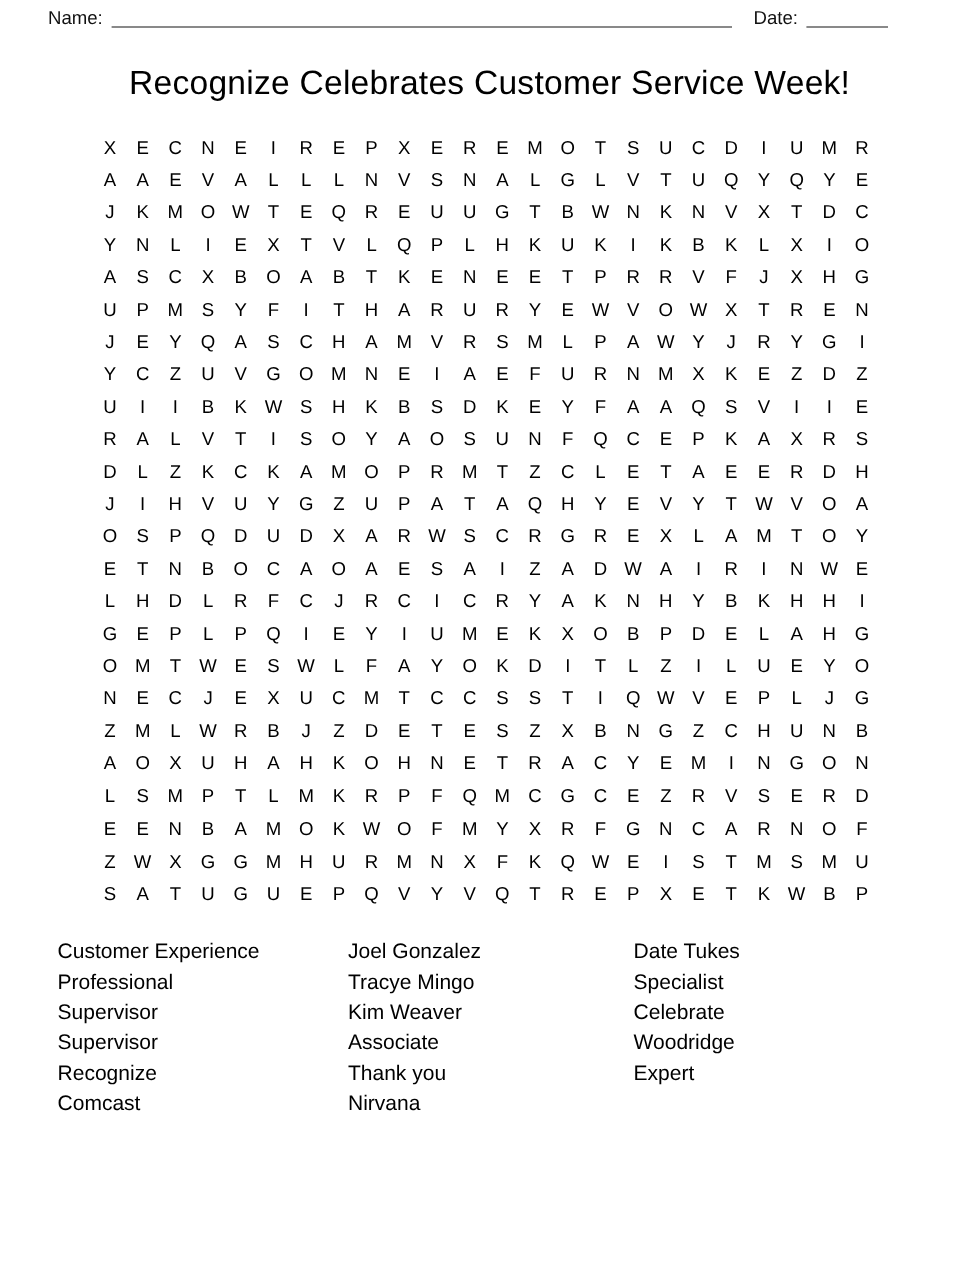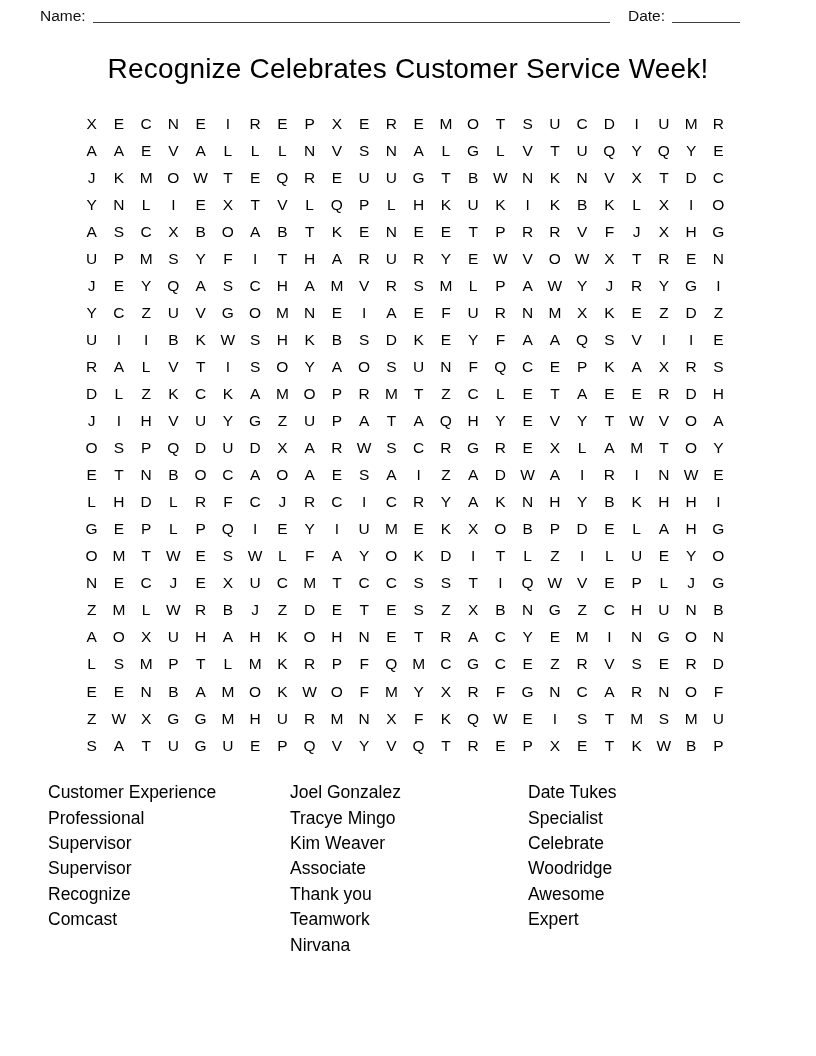--- a/index.html
+++ b/index.html
@@ -674,26 +674,24 @@
         <div class="word">Supervisor</div>
         <div class="word">Recognize</div>
         <div class="word">Comcast</div>
       </div>
     <div class="word-col word-col-2">
         <div class="word">Joel Gonzalez</div>
         <div class="word">Tracye Mingo</div>
         <div class="word">Kim Weaver</div>
         <div class="word">Associate</div>
         <div class="word">Thank you</div>
-        <div class="word">Teamwork</div>
         <div class="word">Nirvana</div>
       </div>
     <div class="word-col word-col-3">
         <div class="word">Date Tukes</div>
         <div class="word">Specialist</div>
         <div class="word">Celebrate</div>
         <div class="word">Woodridge</div>
-        <div class="word">Awesome</div>
         <div class="word">Expert</div>
       </div>
   </div>
 
 </div>
 
 </body></html>

